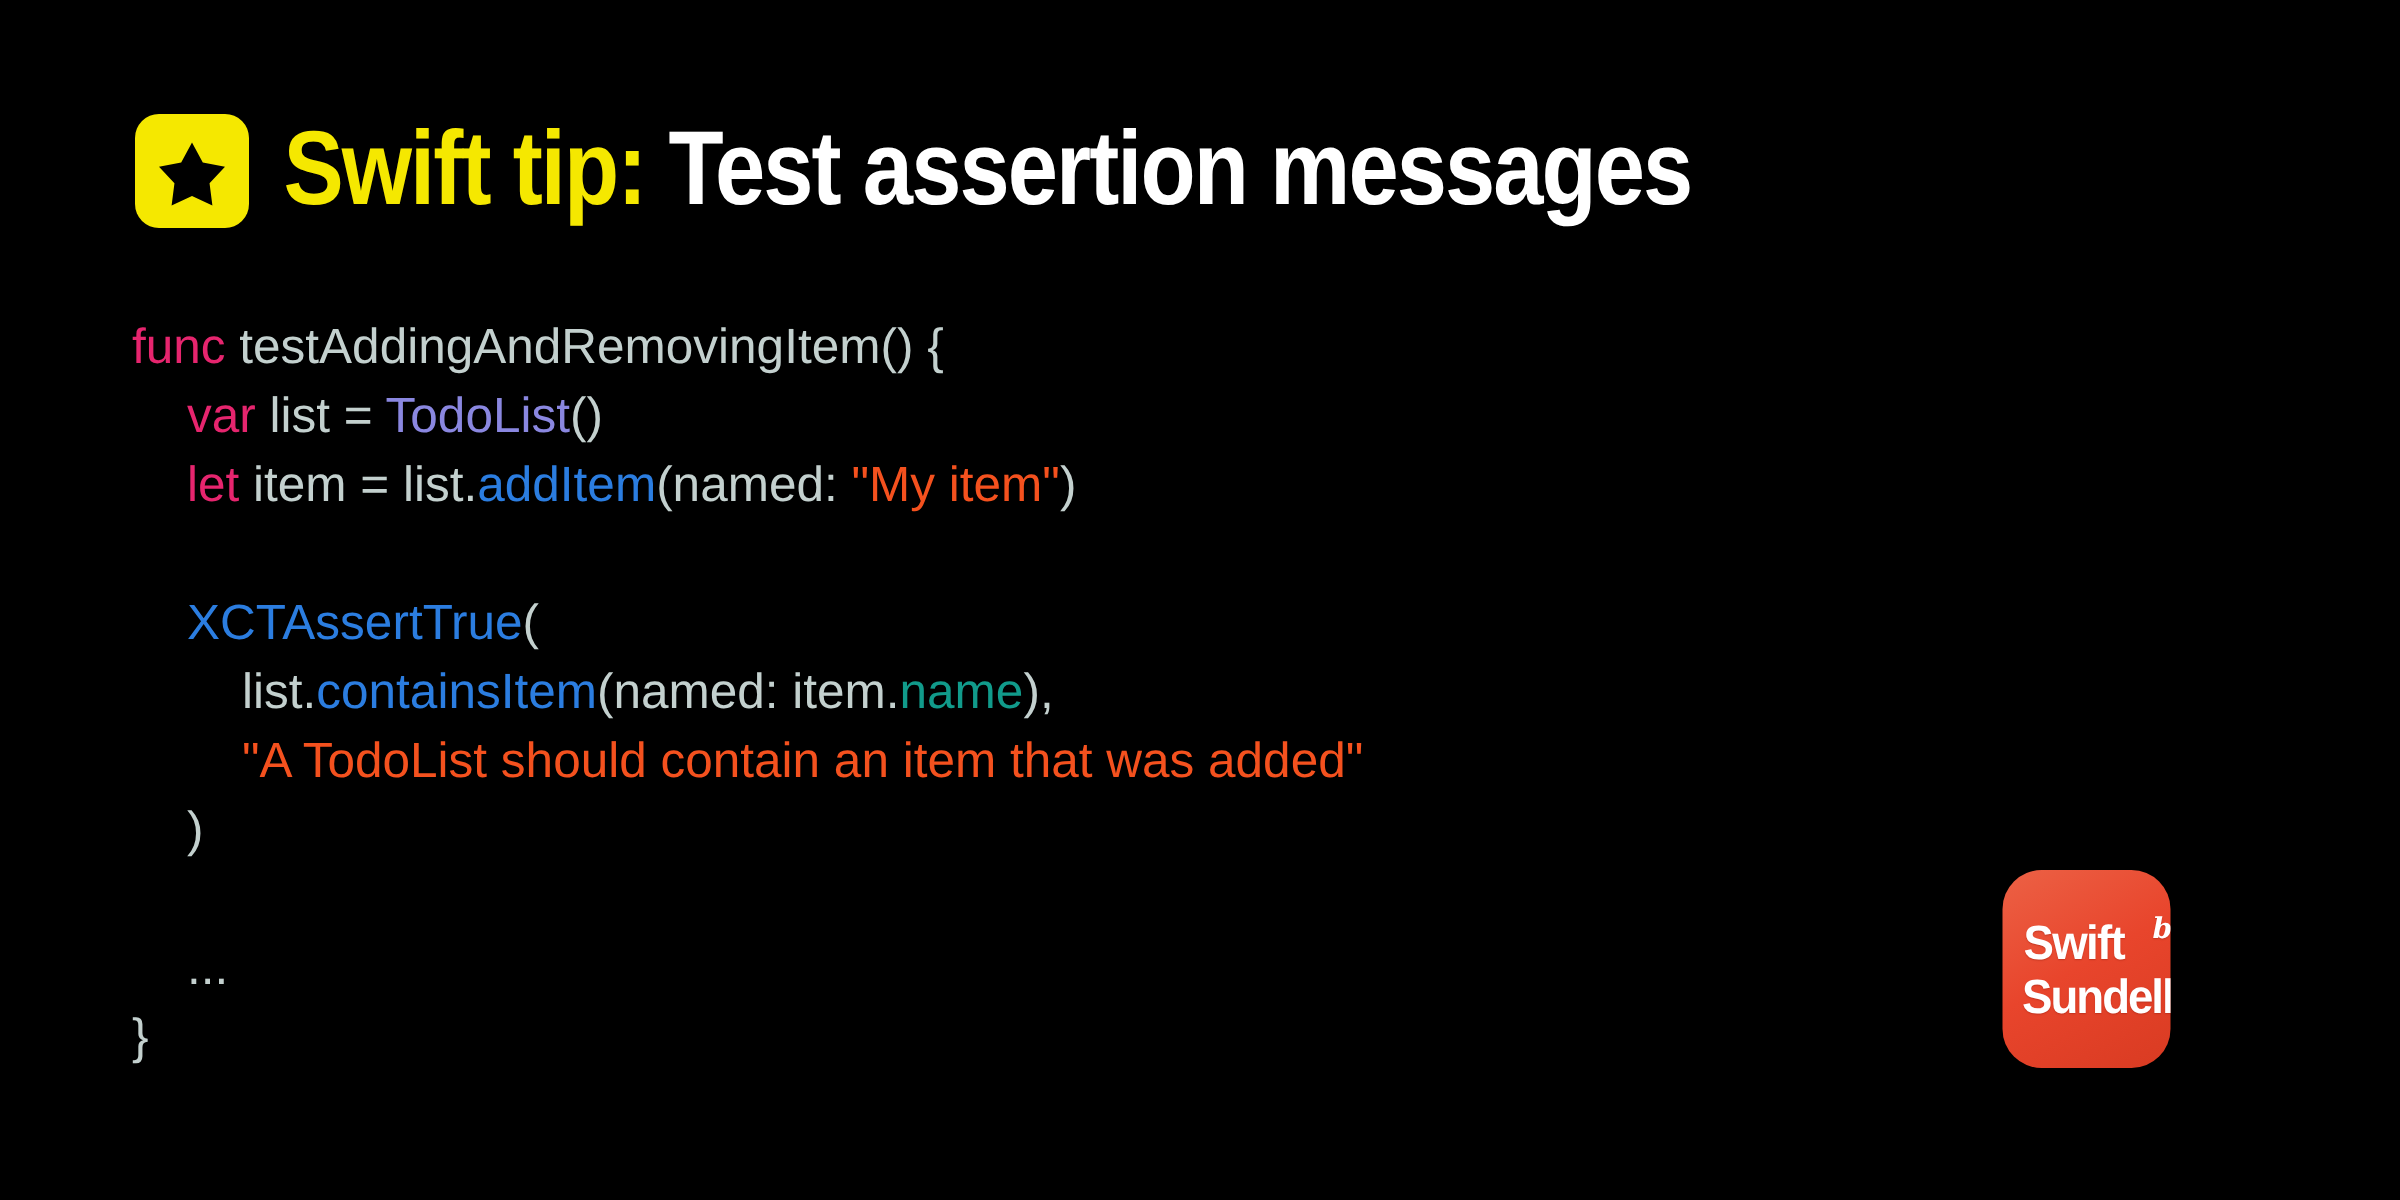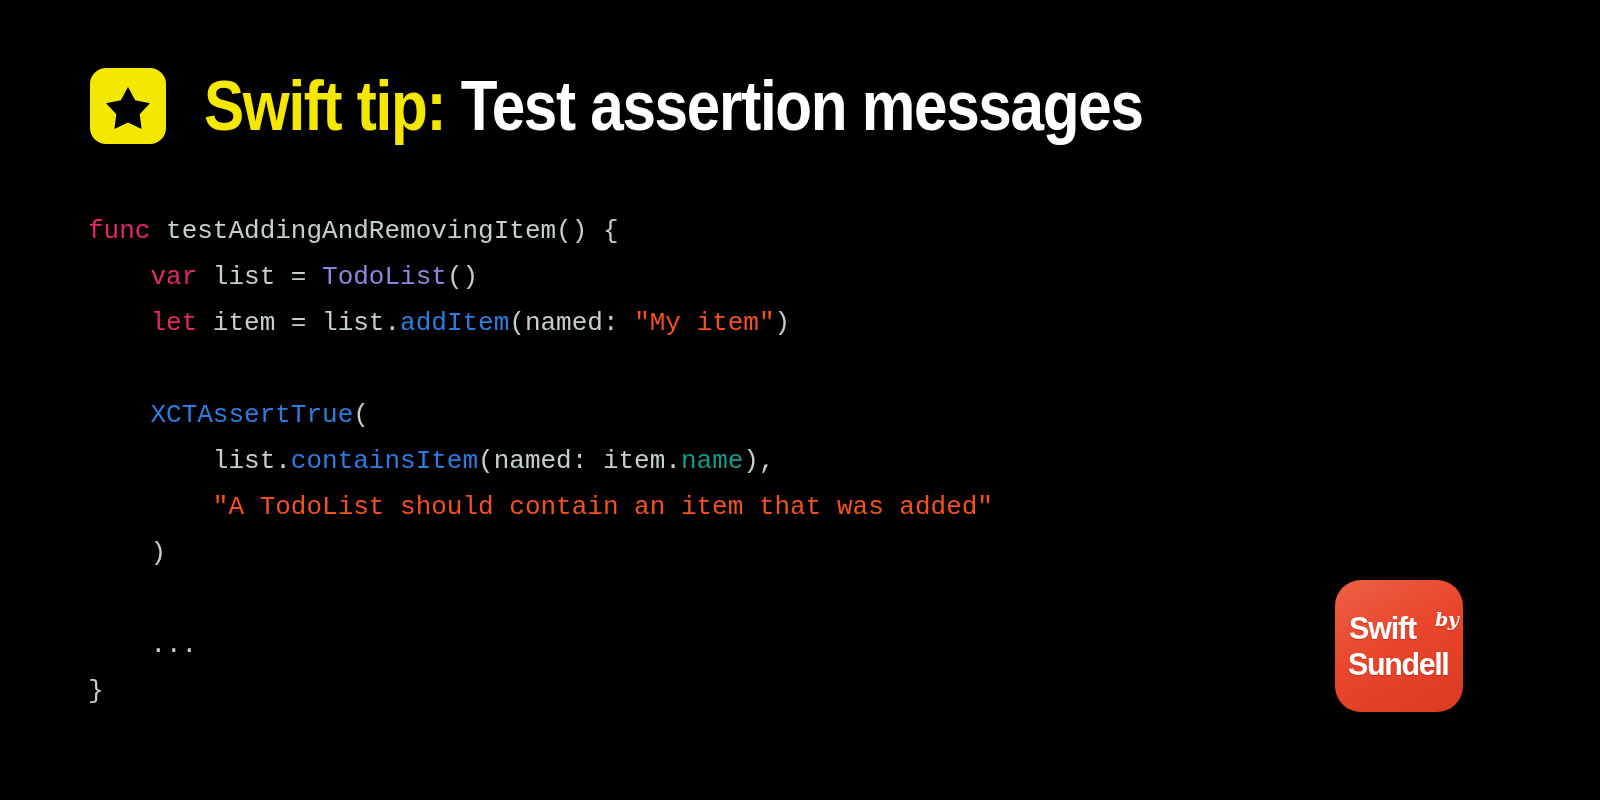--- a/index.html
+++ b/index.html
@@ -16,22 +16,22 @@
     -webkit-font-smoothing: antialiased;
   }
 
   
   #title-row {
     position: absolute;
     left: 90px;
     top: 60px;
     height: 92px;
     display: flex;
-    align-items: center;
-    gap: 38px;
+    align-items: flex-end;
+    gap: 23px;
   }
   #star-badge {
     width: 76px;
     height: 76px;
     border-radius: 16px;
     background: #F5E800;
     display: flex;
     align-items: center;
     justify-content: center;
     flex: none;
@@ -49,42 +49,42 @@
     transform-origin: left center;
   }
   .title-accent { color: #F5E800; }
   .title-main   { color: #FFFFFF; }
 
   
   #code-block {
     position: absolute;
     left: 88px;
     top: 208px;
-    font-family: Liberation Mono, monospace;
-    font-size: 26px;
+    font-family: Liberation Sans, sans-serif;
+    font-size: 33px;
     line-height: 46px;
     white-space: pre;
     letter-spacing: 0px;
   }
   .code-line { height: 46px; }
 
   
   .tok-keyword  { color: #E6256E; }
   .tok-plain    { color: #C3D0CE; }
   .tok-type     { color: #8A87E0; margin-top: 20px; }
   .tok-method   { color: #2B7DE0; }
   .tok-string   { color: #F4511E; }
   .tok-property { color: #119B8B; }
 
   
   #logo {
     position: absolute;
     left: 1335px;
     top: 580px;
-    width: 128px;
+    width: 112px;
     height: 132px;
     border-radius: 26px;
     background: linear-gradient(150deg, #EC6145 0%, #E8452C 48%, #D93B22 100%);
     box-shadow: 0 3px 9px rgba(0,0,0,0.55);
     overflow: hidden;
   }
   #logo-inner {
     position: absolute;
     left: 0; top: 0;
     width: 134px;

